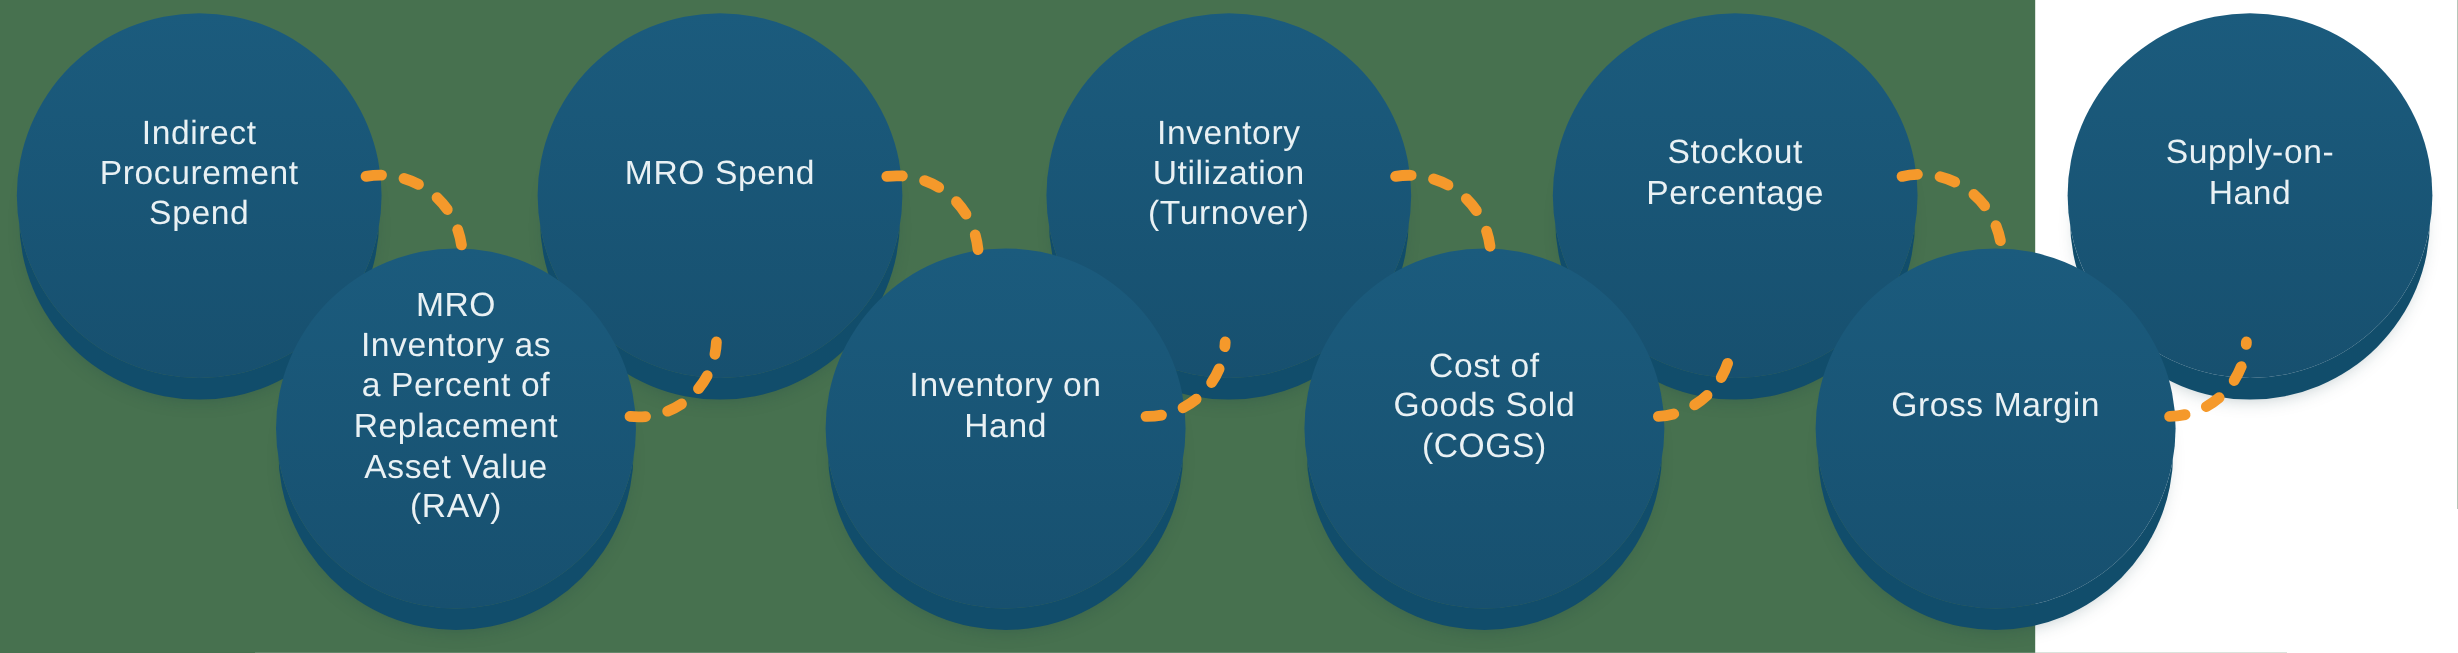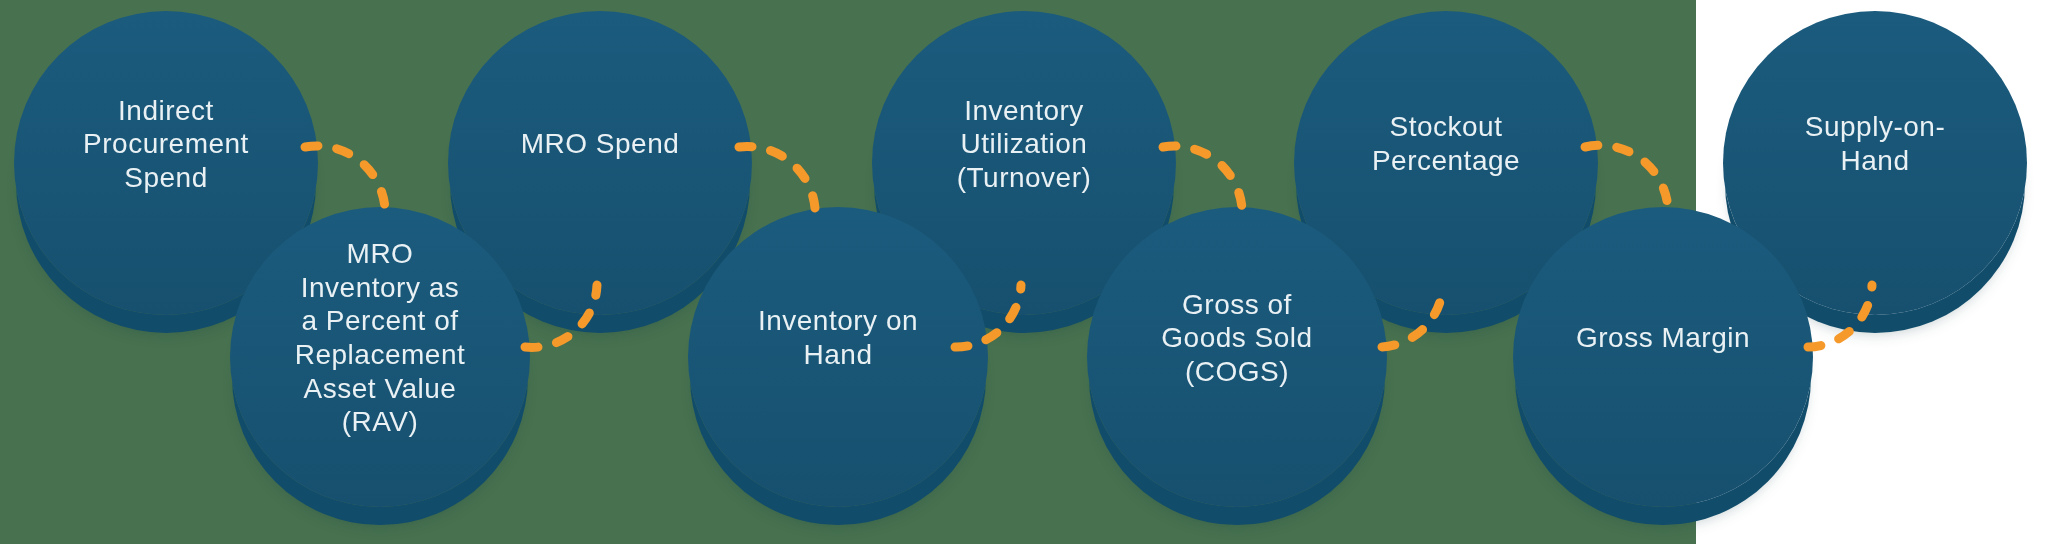--- a/index.html
+++ b/index.html
@@ -100,21 +100,21 @@
 Hand</span>
   </div>
 
   <div class="circle row-top c5">
     <span class="label">Inventory
 Utilization
 (Turnover)</span>
   </div>
 
   <div class="circle row-bottom c6">
-    <span class="label">Gross of
+    <span class="label">Cost of
 Goods Sold
 (COGS)</span>
   </div>
 
   <div class="circle row-bottom c8">
     <span class="label">Gross Margin</span>
   </div>
 
   <div class="circle row-top c7">
     <span class="label">Stockout

